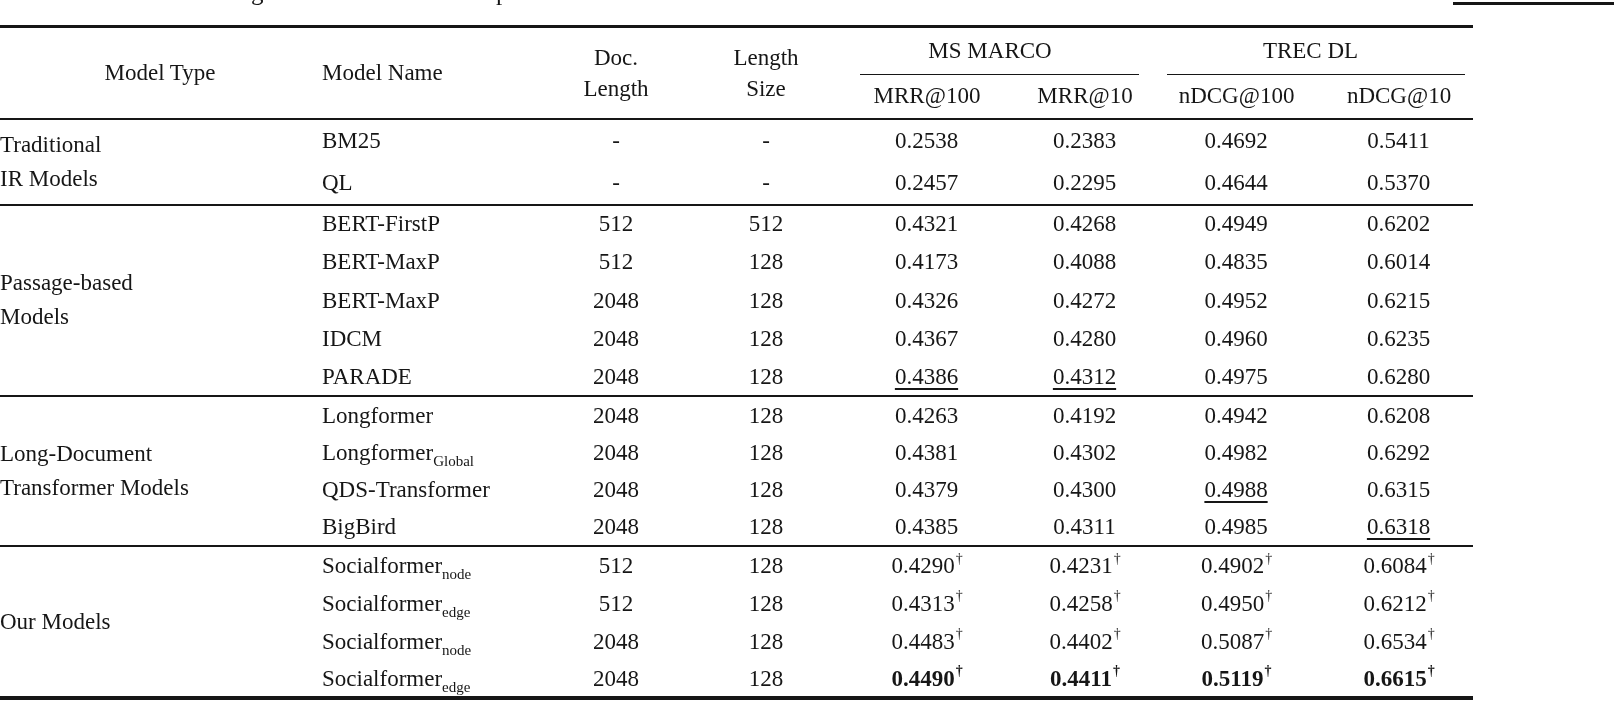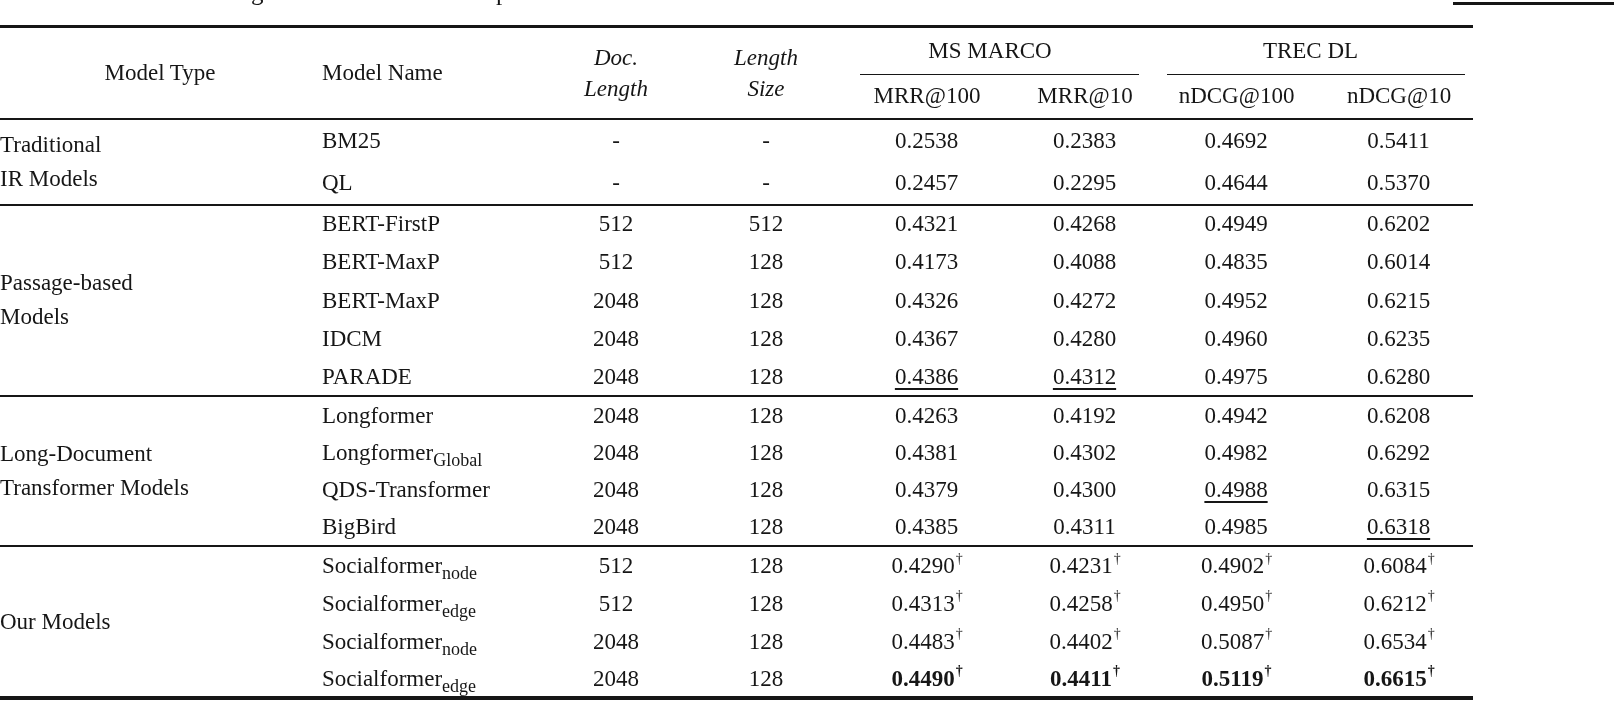--- a/index.html
+++ b/index.html
@@ -29,26 +29,26 @@
   tr.subhdr{height:44px;}
   tbody.s0 tr{height:43px;}
   tbody.s1 tr{height:38.4px;}
   tbody.s2 tr{height:37.5px;}
   tbody.s3 tr{height:38px;}
   .ctr{text-align:center;}
   .mtype{text-align:left;vertical-align:middle;}
   .mtype div{line-height:34px;}
   .mname{text-align:left;padding-left:2px;}
   .num{text-align:center;}
-  .hdr2 div{line-height:31px;text-align:center;font-style:italic;}
+  .hdr2 div{line-height:31px;text-align:center;}
   th.group{position:relative;vertical-align:middle;text-align:center;margin-top:39px;}
   th.group .mid{position:absolute;bottom:0;height:0;border-bottom:1.7px solid #161616;}
   th.group .mid-ms{left:28px;right:9px;}
   th.group .mid-trec{left:19px;right:8px;}
-  sub{font-size:18px;line-height:0;}
+  sub{font-size:15px;line-height:0;}
   sup.dag{font-size:14px;line-height:0;position:relative;top:-2px;margin-left:1px;}
   .u{text-decoration:underline;text-underline-offset:4px;text-decoration-thickness:1.5px;}
   td.b, td.b .val, td.b sup.dag{font-weight:bold;}
 </style>
 </head>
 <body>
 
 <div class="caption-clip">
   <span class="frag-g">g</span>
   <span class="frag-p">p</span>

